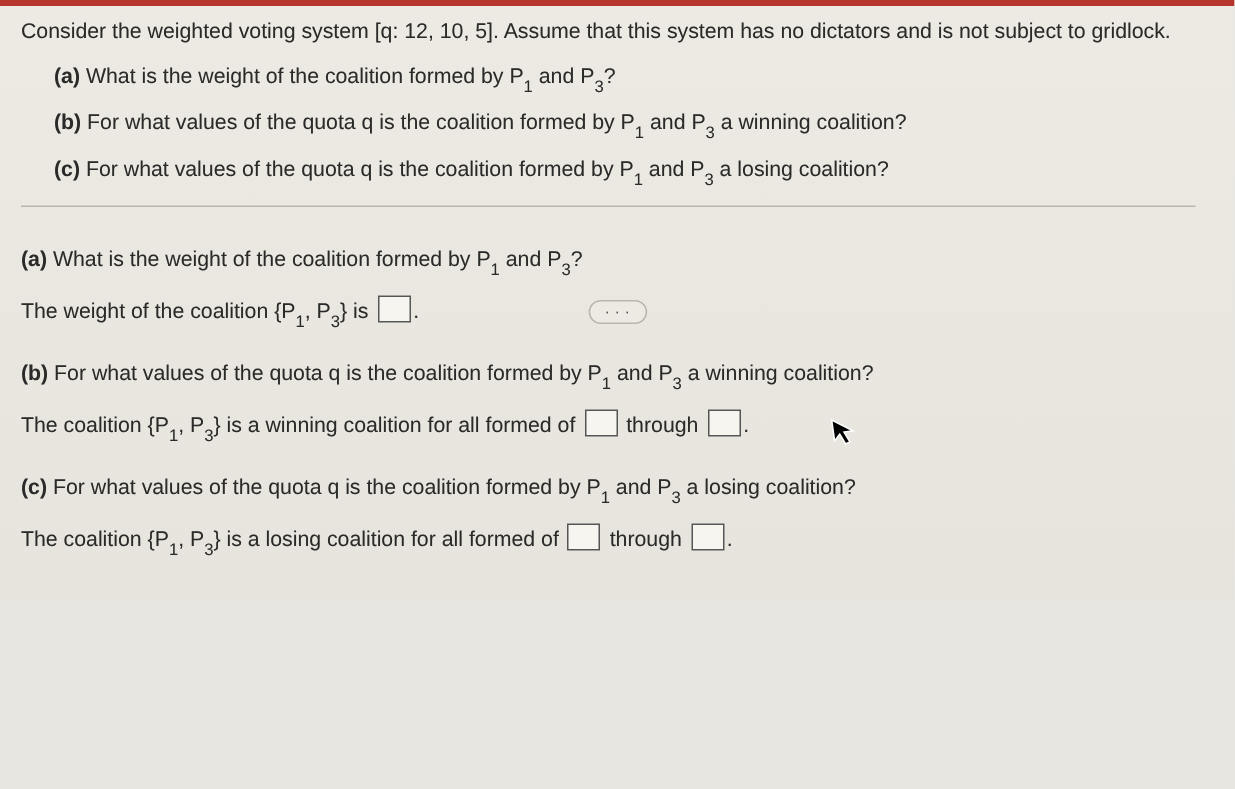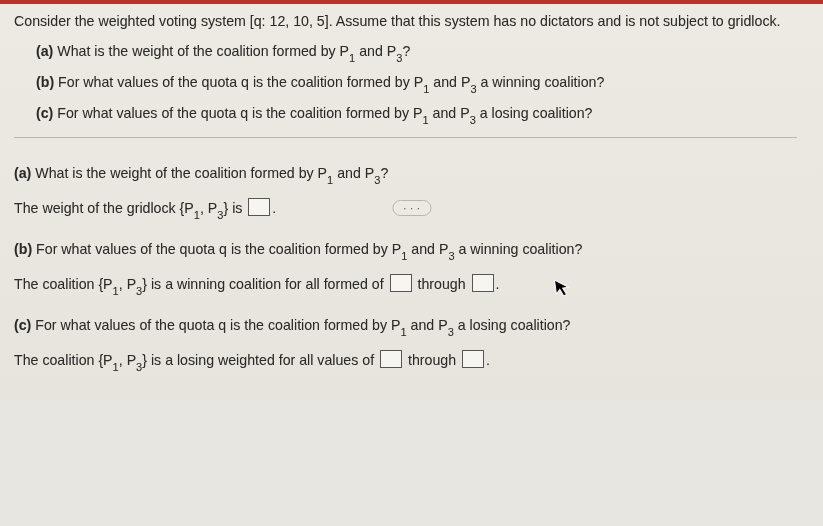--- a/index.html
+++ b/index.html
@@ -98,37 +98,37 @@
 
   <hr class="divider">
 
   <div class="answers">
 
     <div class="prompt">
       <span class="bold">(a)</span>
       <span>What is the weight of the coalition formed by P</span><span class="sub">1</span><span> and P</span><span class="sub">3</span><span>?</span>
     </div>
     <div class="fill">
-      <span>The weight of the gridlock {P</span><span class="sub">1</span><span>, P</span><span class="sub">3</span><span>} is </span><span class="blank"></span><span>.</span>
+      <span>The weight of the coalition {P</span><span class="sub">1</span><span>, P</span><span class="sub">3</span><span>} is </span><span class="blank"></span><span>.</span>
     </div>
 
     <div class="prompt">
       <span class="bold">(b)</span>
       <span>For what values of the quota q is the coalition formed by P</span><span class="sub">1</span><span> and P</span><span class="sub">3</span><span> a winning coalition?</span>
     </div>
     <div class="fill">
       <span>The coalition {P</span><span class="sub">1</span><span>, P</span><span class="sub">3</span><span>} is a winning coalition for all formed of </span><span class="blank"></span><span> through </span><span class="blank"></span><span>.</span>
     </div>
 
     <div class="prompt">
       <span class="bold">(c)</span>
       <span>For what values of the quota q is the coalition formed by P</span><span class="sub">1</span><span> and P</span><span class="sub">3</span><span> a losing coalition?</span>
     </div>
     <div class="fill">
-      <span>The coalition {P</span><span class="sub">1</span><span>, P</span><span class="sub">3</span><span>} is a losing weighted for all values of </span><span class="blank"></span><span> through </span><span class="blank"></span><span>.</span>
+      <span>The coalition {P</span><span class="sub">1</span><span>, P</span><span class="sub">3</span><span>} is a losing coalition for all formed of </span><span class="blank"></span><span> through </span><span class="blank"></span><span>.</span>
     </div>
 
   </div>
 </div>
 
 <div class="ellipsis">· · ·</div>
 
 <div class="cursor">
   <svg width="16" height="20" viewBox="0 0 16 20">
       <path d="M1 1 L1 15 L5 11 L8 18 L11 17 L8 10 L14 10 Z" fill="#000" stroke="#fff" stroke-width="1"></path>

